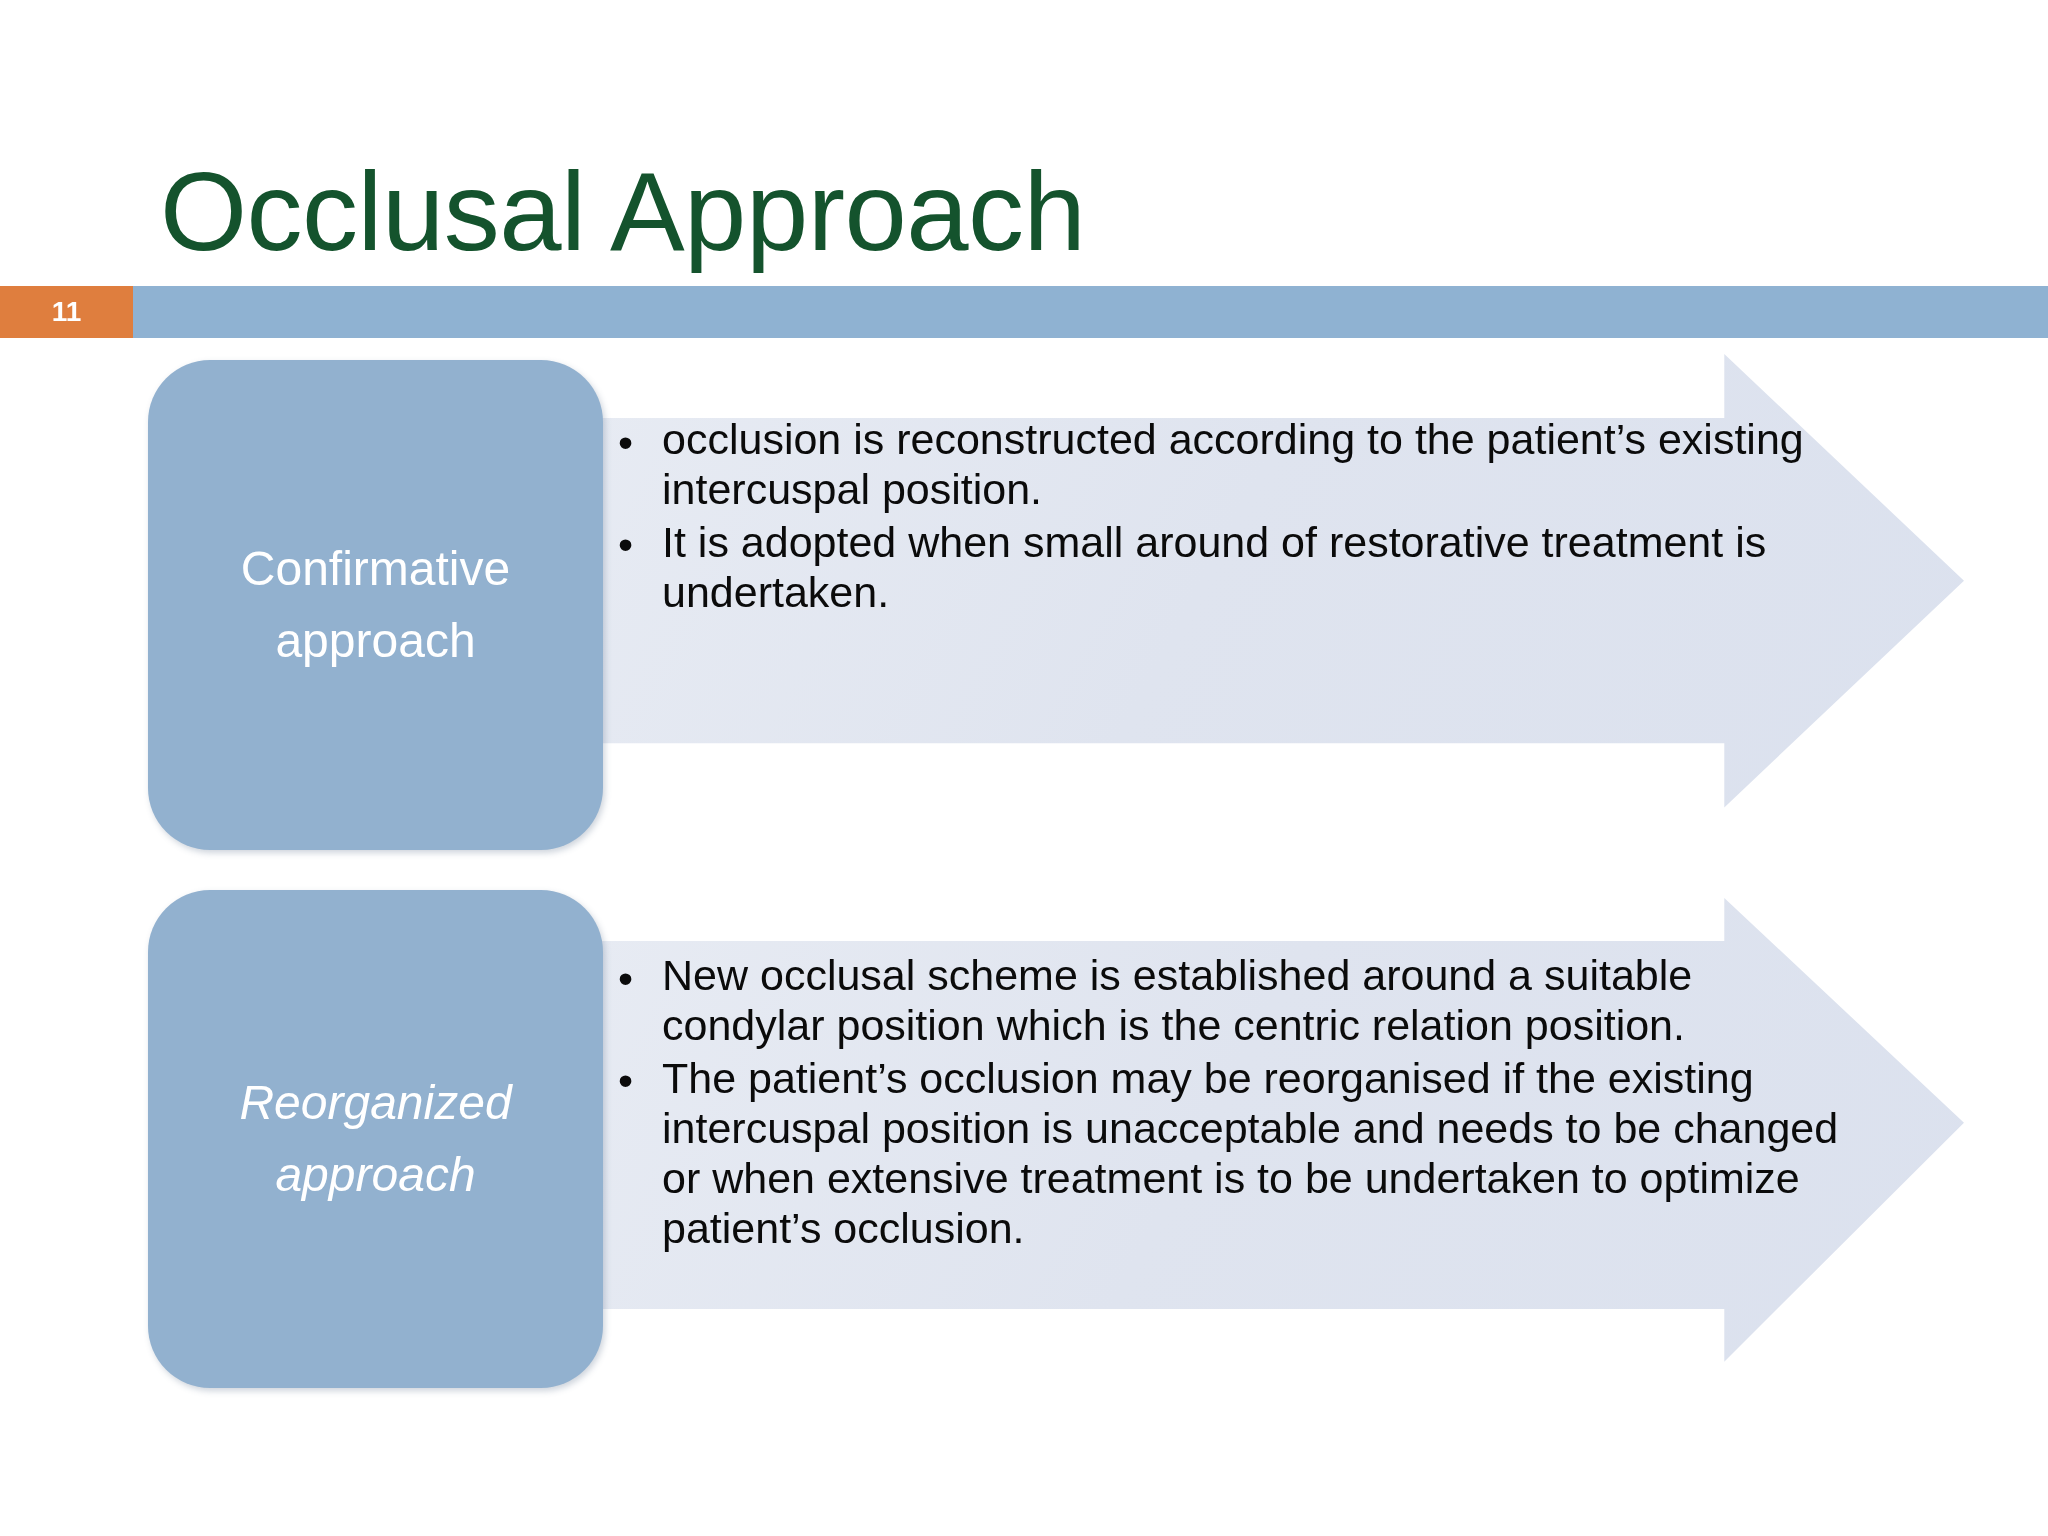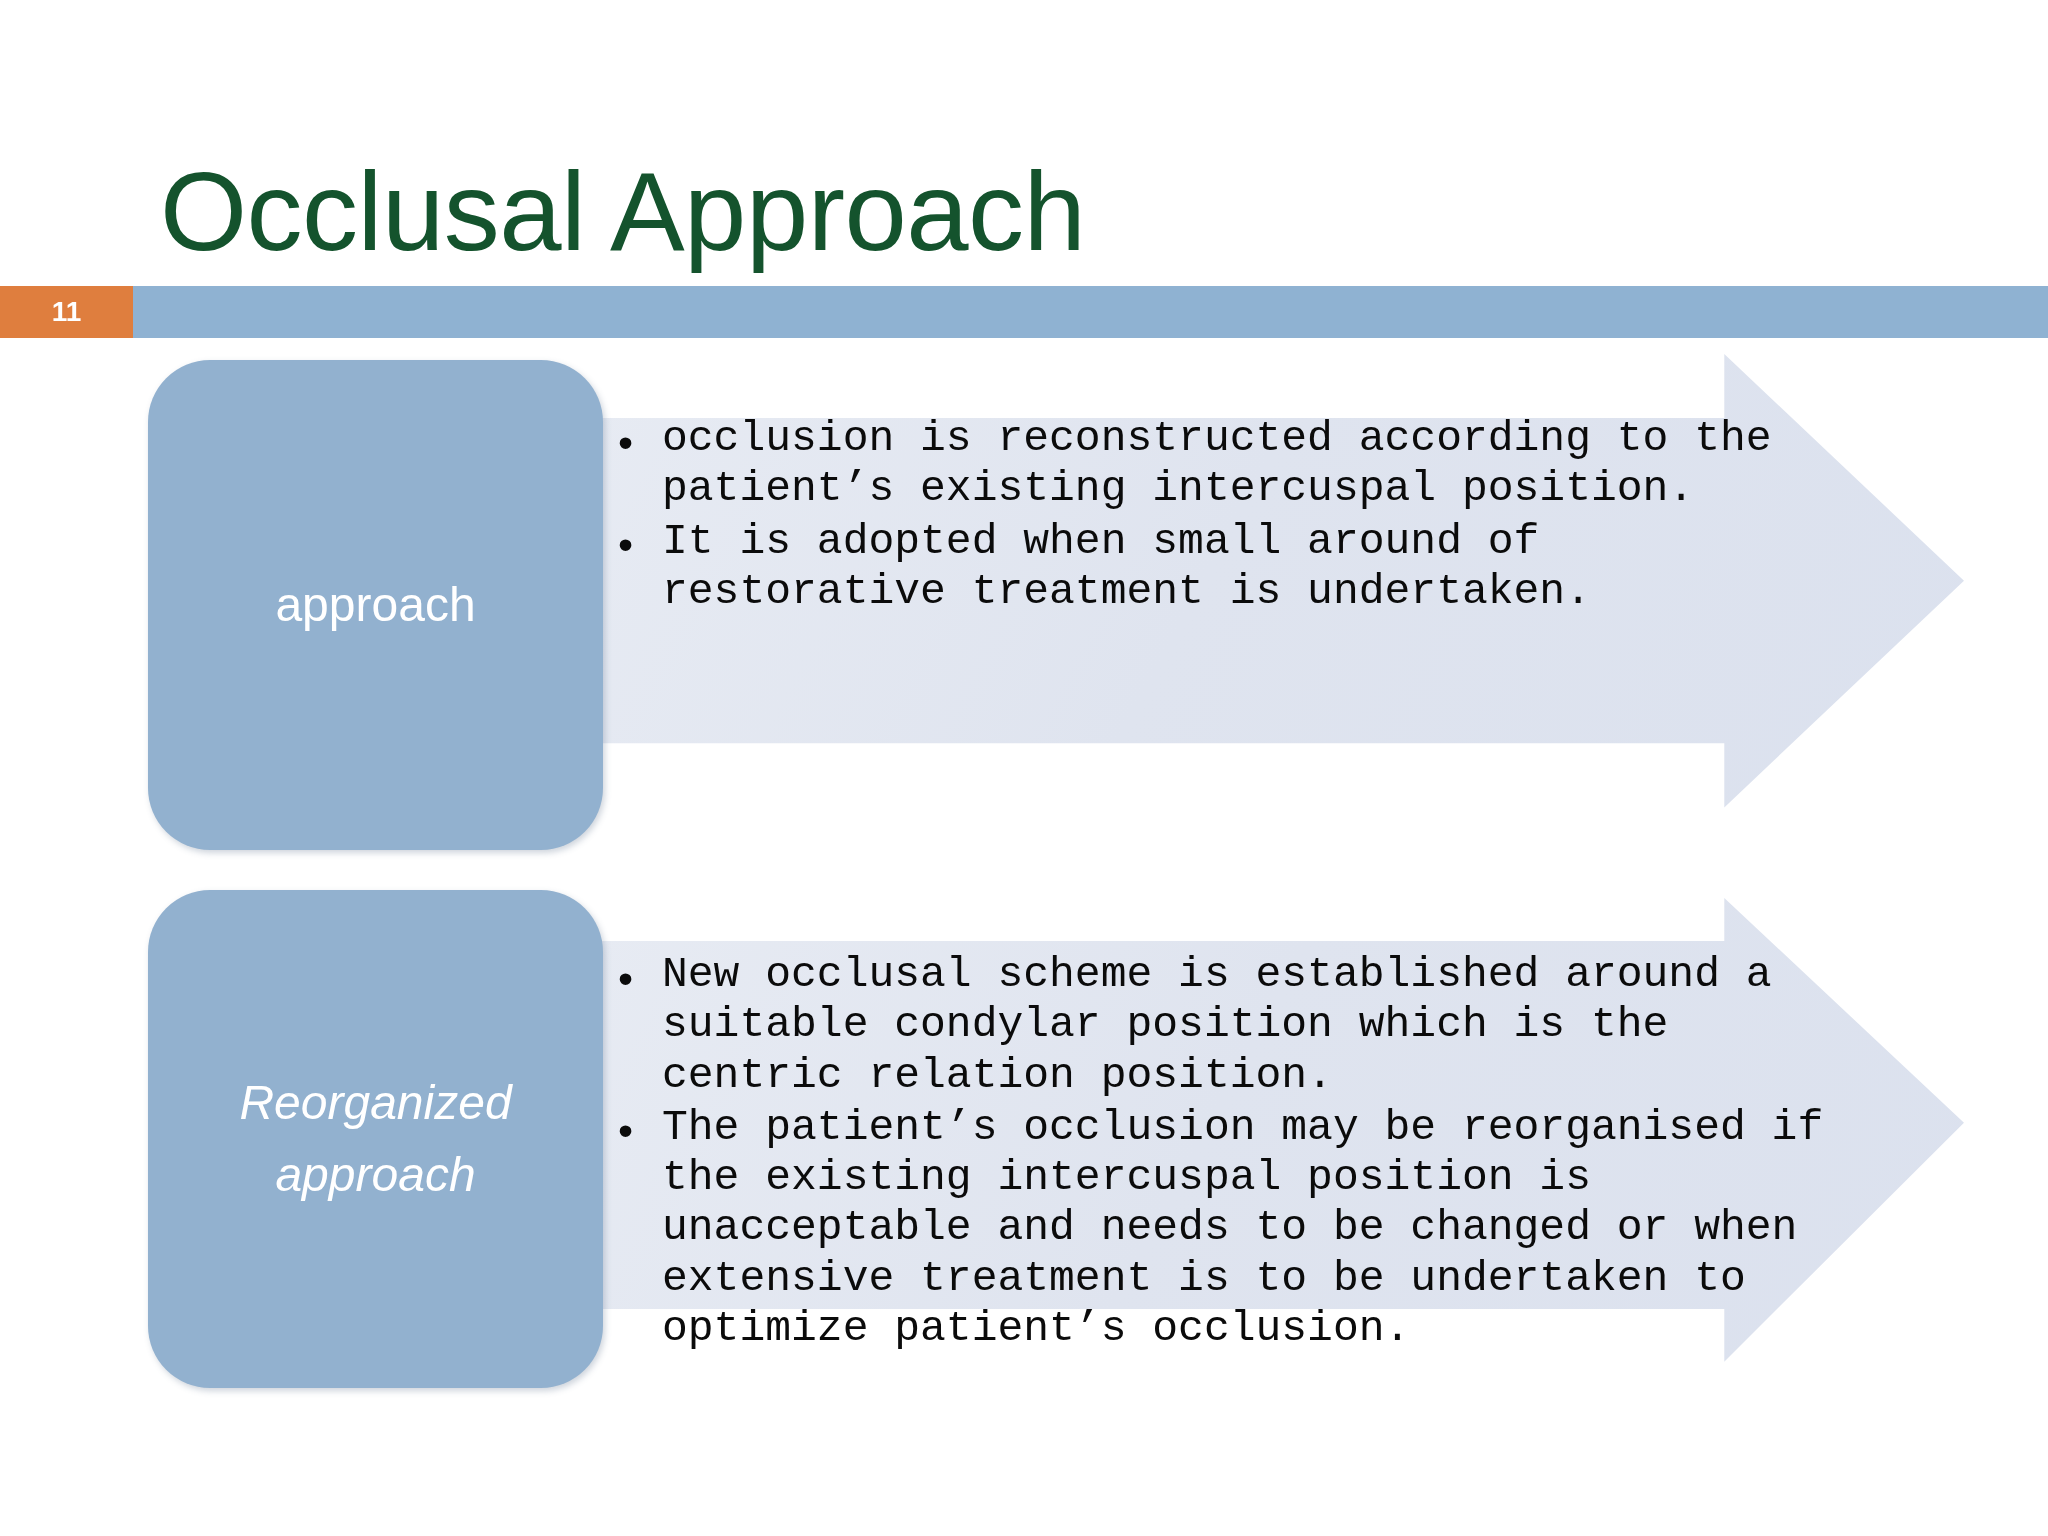--- a/index.html
+++ b/index.html
@@ -123,39 +123,40 @@
     padding-left: 48px;
     margin: 0 0 2px 0;
   }
   .bullet .dot {
     position: absolute;
     left: 4px;
     top: 0.06em;
     font-size: 43px;
     line-height: 1.17;
   }
-  .bullet .txt { display: block; font-family: Liberation Mono, monospace; }
+  .bullet .txt { display: block; }
 </style>
 </head>
 <body>
 
 <div id="slide">
 
   <h1 id="slide-title">Occlusal Approach</h1>
 
   <div id="page-number-badge">
     <span>11</span>
   </div>
   <div id="header-band"></div>
 
   <div class="row" id="row-1">
 
     <div class="arrow" id="arrow-1"></div>
 
     <div class="chip" id="chip-1">
+      <span>Confirmative</span>
       <span>approach</span>
     </div>
 
     <div class="bullets" id="bullets-1">
       <div class="bullet">
         <span class="dot">•</span>
         <span class="txt">occlusion is reconstructed according to the patient’s existing intercuspal position.</span>
       </div>
       <div class="bullet">
         <span class="dot">•</span>

